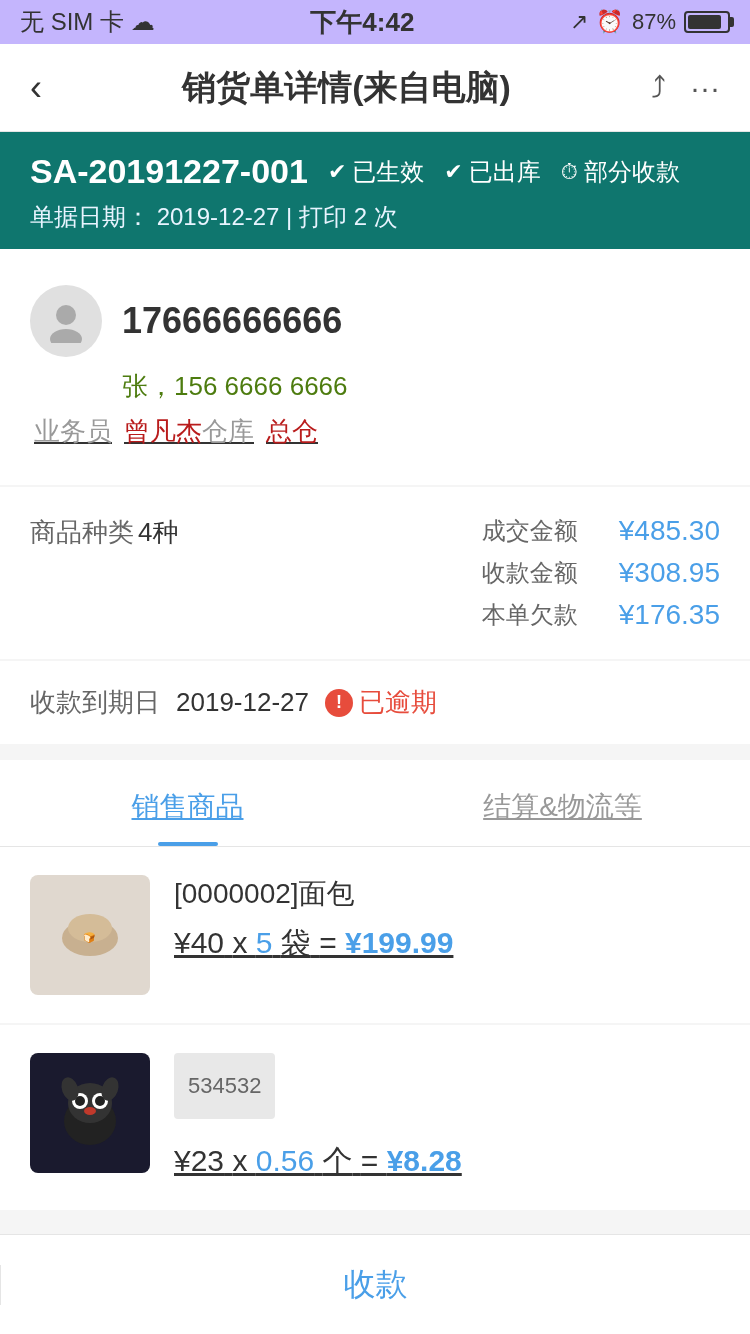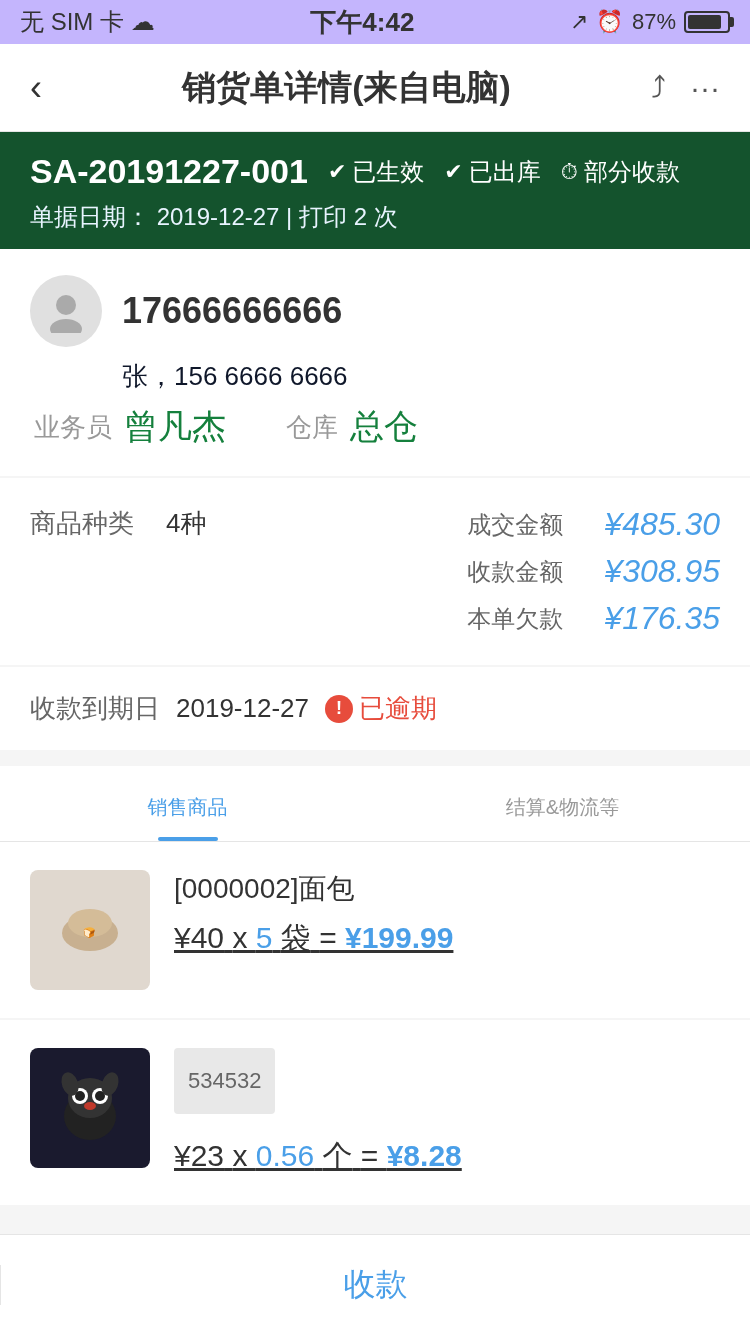--- a/index.html
+++ b/index.html
@@ -46,21 +46,21 @@
       padding: 0 30px;
       border-bottom: 1px solid #e5e5e5;
     }
     .nav-back { font-size: 36px; color: #333; cursor: pointer; }
     .nav-title { font-size: 34px; font-weight: 600; color: #333; }
     .nav-right { display: flex; align-items: center; gap: 24px; }
     .nav-icon { font-size: 30px; color: #555; cursor: pointer; }
 
     
     .order-header {
-      background: #14532d;
+      background: #0f766e;
       padding: 20px 30px 16px;
       color: #fff;
     }
     .order-id-row {
       display: flex;
       align-items: center;
       gap: 20px;
       margin-bottom: 10px;
       flex-wrap: wrap;
     }
@@ -75,21 +75,21 @@
     }
     .status-tag .check-icon { color: #fff; font-size: 22px; }
     .order-date {
       font-size: 24px;
       color: #e8f4ff;
     }
 
     
     .customer-section {
       background: #fff;
-      padding: 26px 30px;
+      padding: 36px 30px;
       margin-bottom: 2px;
     }
     .customer-row {
       display: flex;
       align-items: center;
       gap: 20px;
       margin-bottom: 12px;
     }
     .avatar {
       width: 72px; height: 72px; border-radius: 50%;
@@ -98,60 +98,60 @@
       flex-shrink: 0;
     }
     .avatar svg { width: 44px; height: 44px; }
     .customer-phone {
       font-size: 36px;
       font-weight: 600;
       color: #333;
     }
     .customer-name {
       font-size: 26px;
-      color: #0f172a;
+      color: #4d7c0f;
       margin-bottom: 10px;
       padding-left: 92px;
     }
     .customer-meta {
       display: flex;
       align-items: center;
-      gap: 60px;
       padding-left: 4px;
+      text-decoration: underline;
     }
     .meta-item {
       display: flex; align-items: center; gap: 12px;
     }
     .meta-label { font-size: 26px; color: #999; }
-    .meta-value { font-size: 34px; color: #15803d; }
+    .meta-value { font-size: 26px; color: #b91c1c; }
 
     
     .stats-section {
       background: #fff;
       padding: 28px 30px;
       margin-bottom: 2px;
       display: flex;
       justify-content: space-between;
       align-items: flex-start;
     }
     .stats-left { }
     .product-count {
-      display: flex; align-items: flex-start; gap: 32px;
+      display: flex; align-items: flex-start; gap: 4px;
     }
     .stats-label { font-size: 26px; color: #666; }
     .stats-value { font-size: 26px; color: #333; }
     .stats-right {
       text-align: right;
     }
     .stat-row {
       display: flex; justify-content: flex-end; align-items: center; gap: 41px; margin-bottom: 10px;
     }
     .stat-row:last-child { margin-bottom: 0; }
     .stat-row-label { font-size: 24px; color: #666; }
-    .stat-row-value { font-size: 32px; color: #4a9fe8; min-width: 100px; text-align: right; font-style: italic; }
+    .stat-row-value { font-size: 28px; color: #4a9fe8; min-width: 100px; text-align: right; }
 
     
     .due-section {
       background: #fff;
       padding: 24px 30px;
       margin-bottom: 2px;
       display: flex;
       align-items: center;
       gap: 16px;
     }
@@ -172,24 +172,25 @@
     .tabs-section {
       background: #fff;
       display: flex;
       border-bottom: 1px solid #e5e5e5;
       margin-top: 16px;
     }
     .tab-item {
       flex: 1;
       text-align: center;
       padding: 28px 0 20px;
-      font-size: 20px;
+      font-size: 28px;
       color: #999;
       cursor: pointer;
       position: relative;
+      text-decoration: underline;
     }
     .tab-item.active {
       color: #4a9fe8;
     }
     .tab-item.active::after {
       content: '';
       position: absolute;
       bottom: 0;
       left: 50%;
       transform: translateX(-50%);

